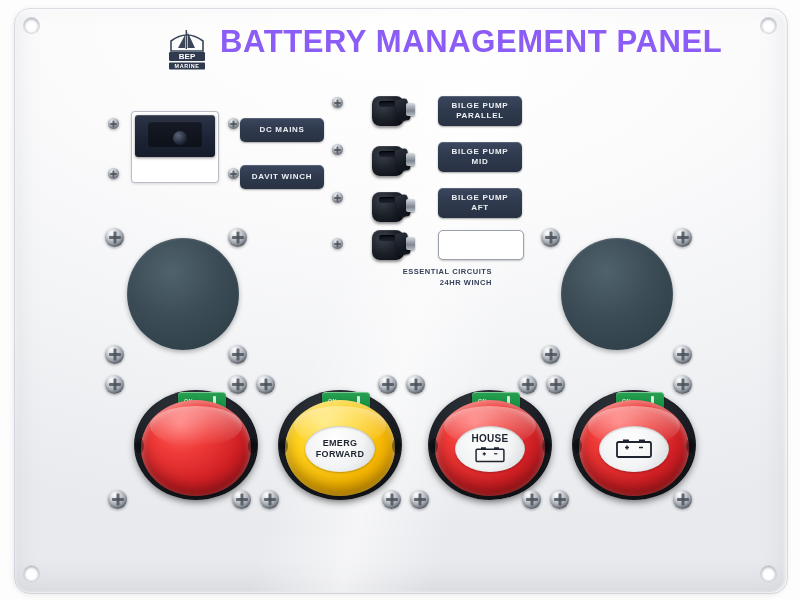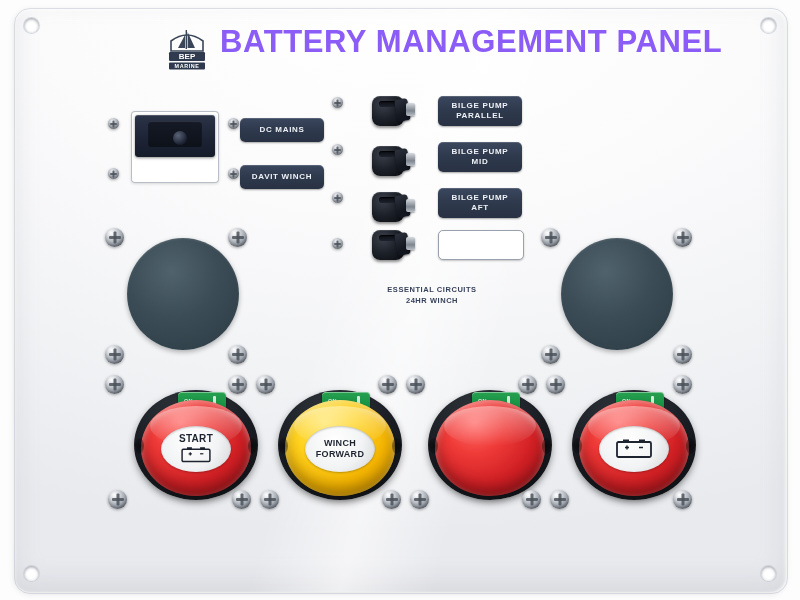--- a/index.html
+++ b/index.html
@@ -328,21 +328,21 @@
   <div class="nlabel" style="left:438px;top:188px;width:84px;height:30px;">
     <span>
       <span>BILGE PUMP</span><br>
       <span>AFT</span>
     </span>
   </div>
   <div class="wlabel" style="left:438px;top:230px;width:84px;height:28px;">
     
   </div>
 
-  <div class="smalltext" style="left:372px;top:284px;width:120px;">
+  <div class="smalltext" style="left:372px;top:266px;width:120px;text-align:right;">
     <div>ESSENTIAL CIRCUITS</div>
     <div>24HR WINCH</div>
   </div>
 
 
   <div class="disc" style="left:127px;top:238px;width:112px;height:112px;"></div>
   <div class="disc" style="left:561px;top:238px;width:112px;height:112px;"></div>
 
   <div class="screw" style="left:105px;top:228px;"></div>
   <div class="screw" style="left:228px;top:228px;"></div>
@@ -365,58 +365,58 @@
   <div class="bsw red" style="left:134px;top:390px;">
     <div class="base"></div>
     <div class="green">
       <span>ON</span>
       <i class="tick"></i>
     </div>
     <div class="knob"></div>
     <div class="gloss"></div>
     <div class="dimple l"></div>
     <div class="dimple r"></div>
+  </div>
+
+  <div class="bsw yellow" style="left:278px;top:390px;">
+    <div class="base"></div>
+    <div class="green">
+      <span>ON</span>
+      <i class="tick"></i>
+    </div>
+    <div class="knob"></div>
+    <div class="gloss"></div>
+    <div class="dimple l"></div>
+    <div class="dimple r"></div>
     <div class="plate">
-      <div class="txt">START</div>
+      <div class="txt two">EMERG</div>
+      <div class="txt two">FORWARD</div>
+    </div>
+  </div>
+
+  <div class="bsw red" style="left:428px;top:390px;">
+    <div class="base"></div>
+    <div class="green">
+      <span>ON</span>
+      <i class="tick"></i>
+    </div>
+    <div class="knob"></div>
+    <div class="gloss"></div>
+    <div class="dimple l"></div>
+    <div class="dimple r"></div>
+    <div class="plate">
+      <div class="txt">HOUSE</div>
       <svg class="batt" viewBox="0 0 40 22">
         <rect x="3" y="4" width="34" height="15" rx="1.5" fill="none" stroke="#1d2430" stroke-width="1.8"></rect>
         <rect x="9" y="1.5" width="6" height="3" fill="#1d2430"></rect>
         <rect x="25" y="1.5" width="6" height="3" fill="#1d2430"></rect>
         <path d="M11 9.5 h4 M13 7.5 v4" stroke="#1d2430" stroke-width="1.5"></path>
         <path d="M25 9.5 h4" stroke="#1d2430" stroke-width="1.5"></path>
       </svg>
     </div>
-  </div>
-
-  <div class="bsw yellow" style="left:278px;top:390px;">
-    <div class="base"></div>
-    <div class="green">
-      <span>ON</span>
-      <i class="tick"></i>
-    </div>
-    <div class="knob"></div>
-    <div class="gloss"></div>
-    <div class="dimple l"></div>
-    <div class="dimple r"></div>
-    <div class="plate">
-      <div class="txt two">WINCH</div>
-      <div class="txt two">FORWARD</div>
-    </div>
-  </div>
-
-  <div class="bsw red" style="left:428px;top:390px;">
-    <div class="base"></div>
-    <div class="green">
-      <span>ON</span>
-      <i class="tick"></i>
-    </div>
-    <div class="knob"></div>
-    <div class="gloss"></div>
-    <div class="dimple l"></div>
-    <div class="dimple r"></div>
   </div>
 
   <div class="bsw red" style="left:572px;top:390px;">
     <div class="base"></div>
     <div class="green">
       <span>ON</span>
       <i class="tick"></i>
     </div>
     <div class="knob"></div>
     <div class="gloss"></div>

